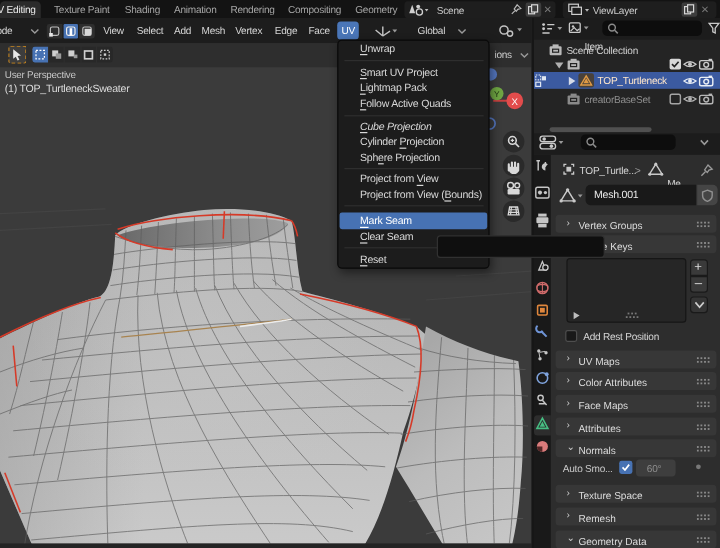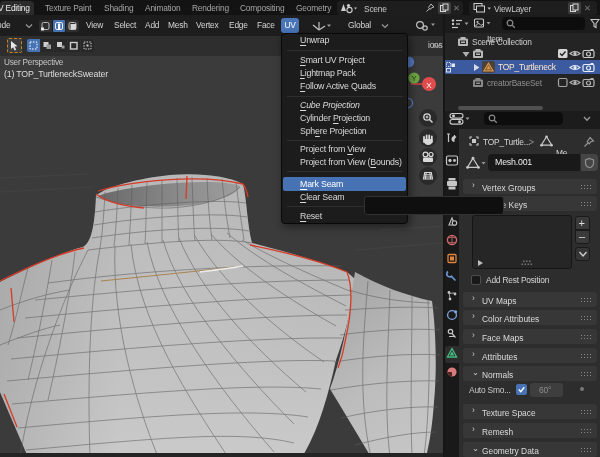--- a/index.html
+++ b/index.html
@@ -118,21 +118,21 @@
   <svg class="abs" style="left:27px;top:39px;" width="68" height="13" viewBox="0 0 68 13">
     <rect x="3" y="3" width="7" height="7" fill="none" stroke="#fff" stroke-width="1" stroke-dasharray="1.6 1.3"></rect>
     <rect x="16.5" y="3" width="5" height="5" fill="#cfcfcf"></rect>
       <rect x="19.5" y="5.5" width="4.5" height="4.5" fill="#9a9a9a"></rect>
     <rect x="30" y="3" width="5" height="5" fill="#cfcfcf"></rect>
       <rect x="34.5" y="6.5" width="3" height="3" fill="#9a9a9a"></rect>
     <rect x="43.5" y="3.5" width="6.5" height="6.5" fill="none" stroke="#cfcfcf" stroke-width="1.4"></rect>
     <rect x="57" y="3" width="7" height="7" fill="none" stroke="#cfcfcf" stroke-width="1" stroke-dasharray="1.4 1.2"></rect>
     <rect x="59.5" y="5.5" width="2" height="2" fill="#cfcfcf"></rect>
   </svg>
-  <div class="t" style="left:412px;top:40px;font-size:8.4px;color:#cfcfcf;margin-left:16px;">ions</div>
+  <div class="t" style="left:412px;top:40px;font-size:8.4px;color:#cfcfcf;">ions</div>
   <svg class="abs" style="left:432px;top:42px;" width="10" height="8" viewBox="0 0 10 8">
       <path d="M2 2.5 l3 3 l3 -3" stroke="#999" stroke-width="1.2" fill="none"></path>
     </svg>
 
   <div id="viewport" class="abs" style="left:0;top:56px;width:443px;height:397px;background:#3b3b3b;"></div>
 
   <div class="t" style="left:4px;top:58px;font-size:8.2px;color:#c6c6c6;">User Perspective</div>
   <div class="t" style="left:4px;top:69px;font-size:8.8px;color:#dcdcdc;">(1) TOP_TurtleneckSweater</div>
 
   <svg class="abs" style="left:0;top:56px;" width="443" height="397" viewBox="0 56 443 397">

